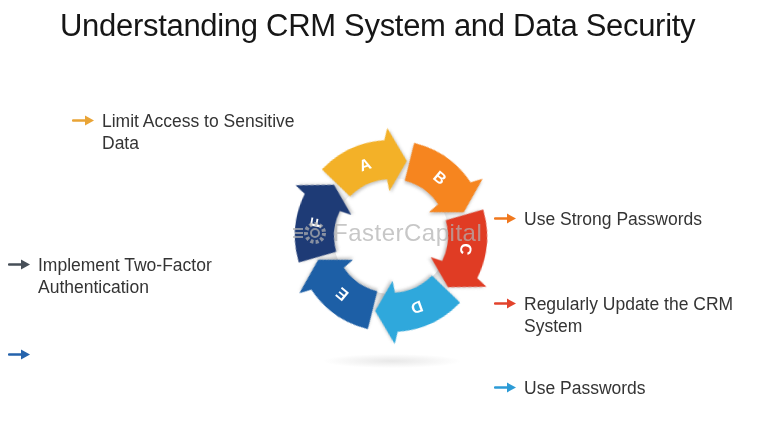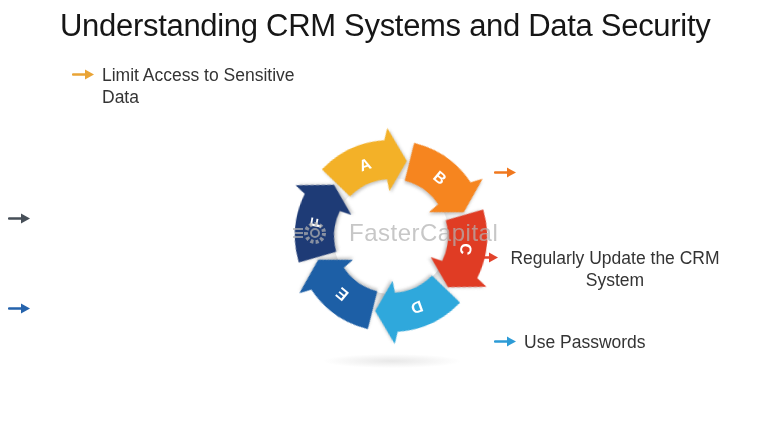--- a/index.html
+++ b/index.html
@@ -8,21 +8,21 @@
     background:#ffffff;
     font-family:"Liberation Sans","DejaVu Sans",sans-serif;
   }
   .page-title{
     position:absolute;left:60px;top:8px;
     font-size:31px;font-weight:400;color:#161616;letter-spacing:-.3px;
     white-space:nowrap;
   }
   .label{
     position:absolute;display:flex;align-items:flex-start;
-    color:#343434;font-size:17.5px;line-height:1.26;
+    color:#343434;font-size:17.5px;line-height:1.26;margin-top:46px;
   }
   .label .txt{display:block;}
   .arrow-wrap{flex:0 0 auto;margin-right:7px;margin-top:4px;display:block;line-height:0;}
   .arr line{stroke:currentColor;stroke-width:2.4;stroke-linecap:round;}
   .arr polygon{fill:currentColor;}
   
   .w205{width:205px;} .w200{width:200px;} .w215{width:218px;} .w230{width:230px;}
 
   
   .cycle-svg{position:absolute;left:281px;top:120px;width:220px;height:240px;}
@@ -30,71 +30,73 @@
   .cycle-svg .hub{fill:#ffffff;filter:drop-shadow(0 4px 7px rgba(110,110,110,.35));}
   .seg-letter{
     font-family:"Liberation Sans",sans-serif;font-size:16px;font-weight:bold;
   }
   .ground-shadow{
     position:absolute;left:303px;top:352px;width:178px;height:18px;
     background:radial-gradient(closest-side,rgba(110,110,110,.16),rgba(110,110,110,0) 78%);
   }
   .watermark{
     position:absolute;left:292px;top:218px;display:flex;align-items:center;
-    color:rgba(178,178,178,.72);z-index:5;pointer-events:none;gap:16px;
+    color:rgba(178,178,178,.72);z-index:5;pointer-events:none;
   }
   .watermark .wm-text{
     font-size:24px;font-weight:400;letter-spacing:.5px;line-height:1;
   }
   .wm-logo{margin-right:3px;line-height:0;}
   .wm-logo line,.wm-logo circle{stroke:rgba(178,178,178,.72);}
 </style>
 </head>
 <body>
 
-<div class="page-title">Understanding CRM Systems and Data Security</div>
+<div class="page-title">Understanding CRM System and Data Security</div>
 
 <div class="label" style="left:72px;top:64px;">
   <span class="arrow-wrap" style="color: rgb(233, 164, 54);">
     <svg class="arr" width="23" height="13" viewBox="0 0 23 13">
         <line x1="1" y1="6.5" x2="14" y2="6.5"></line>
         <polygon points="13,1.6 22,6.5 13,11.4"></polygon>
       </svg>
   </span>
   <span class="txt w205">Limit Access to Sensitive Data</span>
 </div>
 
 <div class="label" style="left:8px;top:208px;">
   <span class="arrow-wrap" style="color: rgb(71, 79, 88);">
     <svg class="arr" width="23" height="13" viewBox="0 0 23 13">
         <line x1="1" y1="6.5" x2="14" y2="6.5"></line>
         <polygon points="13,1.6 22,6.5 13,11.4"></polygon>
       </svg>
   </span>
+  <span class="txt w200">Implement Two-Factor Authentication</span>
 </div>
 
 <div class="label" style="left:8px;top:298px;">
   <span class="arrow-wrap" style="color: rgb(37, 99, 172);">
     <svg class="arr" width="23" height="13" viewBox="0 0 23 13">
         <line x1="1" y1="6.5" x2="14" y2="6.5"></line>
         <polygon points="13,1.6 22,6.5 13,11.4"></polygon>
       </svg>
   </span>
 </div>
 
 <div class="label" style="left:494px;top:162px;">
   <span class="arrow-wrap" style="color: rgb(240, 120, 30);">
     <svg class="arr" width="23" height="13" viewBox="0 0 23 13">
         <line x1="1" y1="6.5" x2="14" y2="6.5"></line>
         <polygon points="13,1.6 22,6.5 13,11.4"></polygon>
       </svg>
   </span>
+  <span class="txt w230">Use Strong Passwords</span>
 </div>
 
-<div class="label" style="left:476px;top:247px;text-align:center;">
+<div class="label" style="left:494px;top:247px;">
   <span class="arrow-wrap" style="color: rgb(226, 67, 44);">
     <svg class="arr" width="23" height="13" viewBox="0 0 23 13">
         <line x1="1" y1="6.5" x2="14" y2="6.5"></line>
         <polygon points="13,1.6 22,6.5 13,11.4"></polygon>
       </svg>
   </span>
   <span class="txt w215">Regularly Update the CRM System</span>
 </div>
 
 <div class="label" style="left:494px;top:331px;">

